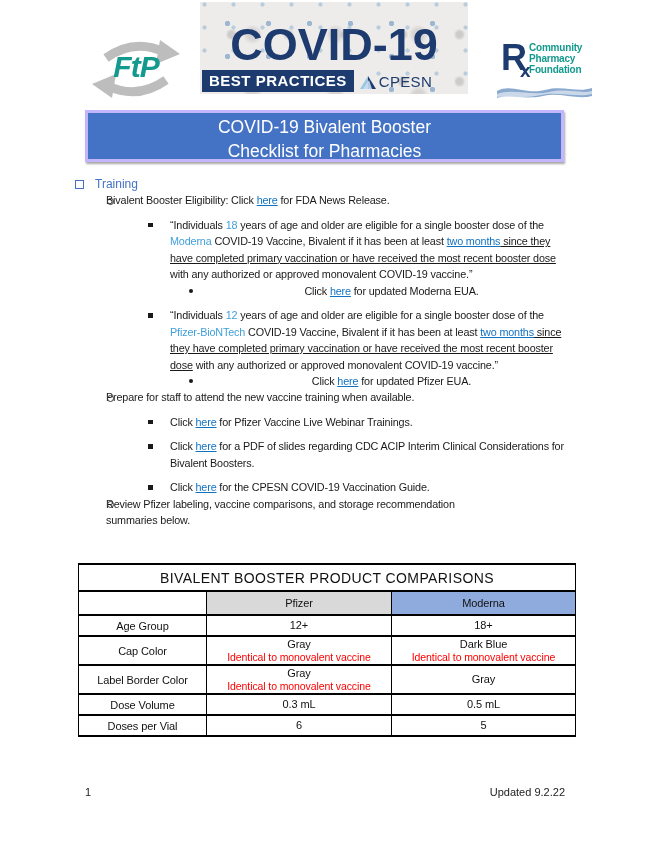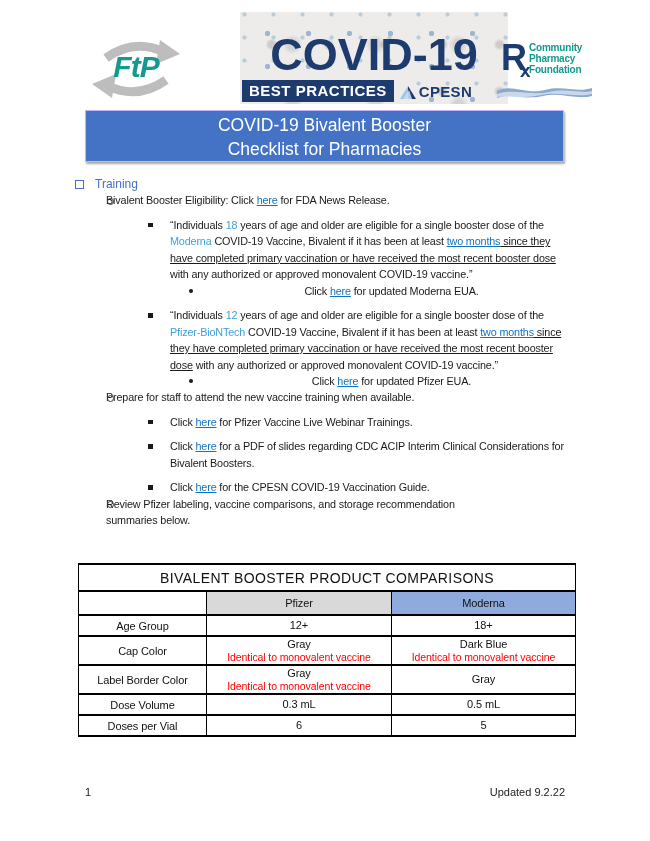--- a/index.html
+++ b/index.html
@@ -9,52 +9,51 @@
   }
   
   .ftp-logo{position:absolute;left:84px;top:36px;width:104px;height:66px;}
   .ftp-logo svg{position:absolute;left:0;top:0;}
   .ftp-text{
     position:absolute;left:0;right:0;top:14px;text-align:center;
     font-size:30px;font-weight:bold;font-style:italic;color:var(--teal,#13998D);
     letter-spacing:-1px;
   }
   .banner{
-    position:absolute;left:200px;top:12px;width:268px;height:92px;
+    position:absolute;left:200px;top:2px;width:268px;height:92px;
     background-color:#edecea;
     background-image:
       radial-gradient(circle, rgba(90,140,190,.55) 2.4px, transparent 3px),
       radial-gradient(circle, rgba(120,165,205,.45) 1.8px, transparent 2.4px),
       radial-gradient(circle, rgba(60,60,60,.18) 3px, transparent 6px),
       radial-gradient(circle, rgba(40,40,40,.12) 5px, transparent 10px);
     background-size:41px 33px,29px 23px,57px 47px,83px 61px;
     background-position:7px 5px,19px 14px,3px 9px,11px 2px;
-    margin-left:40px;
   }
   .banner-title{
     position:absolute;top:20px;left:0;right:0;text-align:center;
     font-size:45px;line-height:45px;font-weight:bold;color:var(--navy,#1D3B6E);letter-spacing:0px;
   }
   .banner-row{position:absolute;left:2px;bottom:2px;display:flex;align-items:center;}
   .bp-box{
     background:var(--navy,#1D3B6E);color:#fff;font-weight:bold;font-size:15px;
     letter-spacing:.5px;padding:2px 7px 3px 7px;white-space:nowrap;
   }
   .cpesn{display:flex;align-items:center;margin-left:5px;}
-  .cpesn-text{font-weight:bold;font-size:15px;color:var(--navy,#1D3B6E);letter-spacing:.3px;margin-left:2px;}
+  .cpesn-text{font-weight:normal;font-size:15px;color:var(--navy,#1D3B6E);letter-spacing:.3px;margin-left:2px;}
   .cpf-logo{position:absolute;left:497px;top:40px;width:95px;height:58px;}
   .cpf-rx{position:absolute;left:4px;top:0;color:var(--navy,#1D3B6E);font-weight:bold;}
   .rx-r{font-size:36px;line-height:36px;}
   .rx-x{font-size:19px;position:relative;top:7px;margin-left:-7px;}
   .cpf-text{position:absolute;left:32px;top:2px;color:var(--teal,#13998D);font-weight:bold;font-size:10px;line-height:11px;letter-spacing:-0.2px;}
   .cpf-wave{position:absolute;left:0;bottom:-2px;}
   
   .title-bar{
     position:absolute;left:85px;top:110px;width:479px;height:52px;
-    background:var(--accent-blue,#4472C4);border:1px solid #c4b5fd;
+    background:var(--accent-blue,#4472C4);border:3px solid #c4b5fd;
     box-shadow:1px 2px 2px rgba(0,0,0,.35);
     color:#fff;text-align:center;font-size:17.5px;line-height:24px;box-sizing:border-box;padding-top:2px;
   }
   
   .checklist{position:absolute;left:0;top:176px;width:576px;font-size:10.8px;letter-spacing:-0.15px;line-height:16.45px;}
   .li{position:relative;padding-right:3px;}
   .level-1{padding-left:95px;color:var(--accent-blue,#4472C4);font-size:12px;letter-spacing:0;}
   .level-2{padding-left:106px;}
   .level-3{padding-left:170px;margin-top:8px;}
   .level-4{padding-left:210px;text-align:center;}

